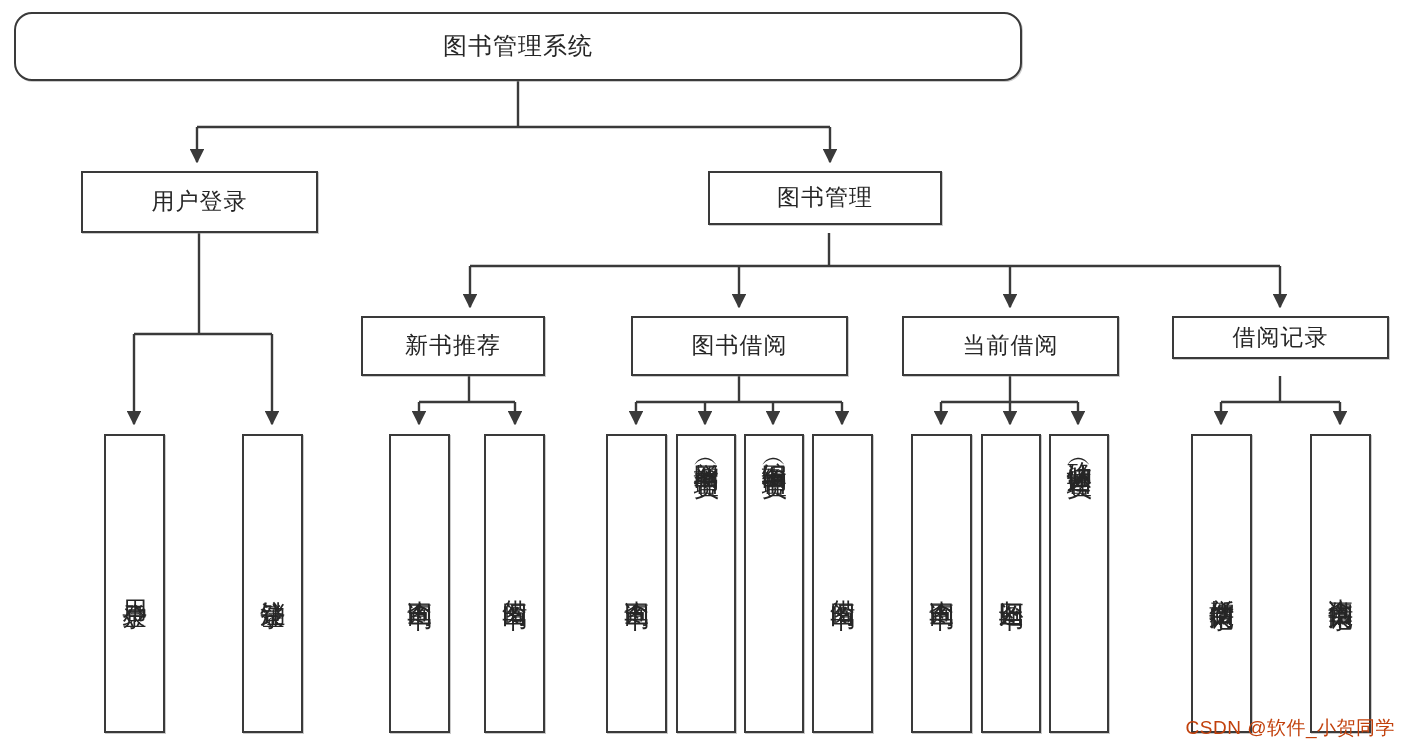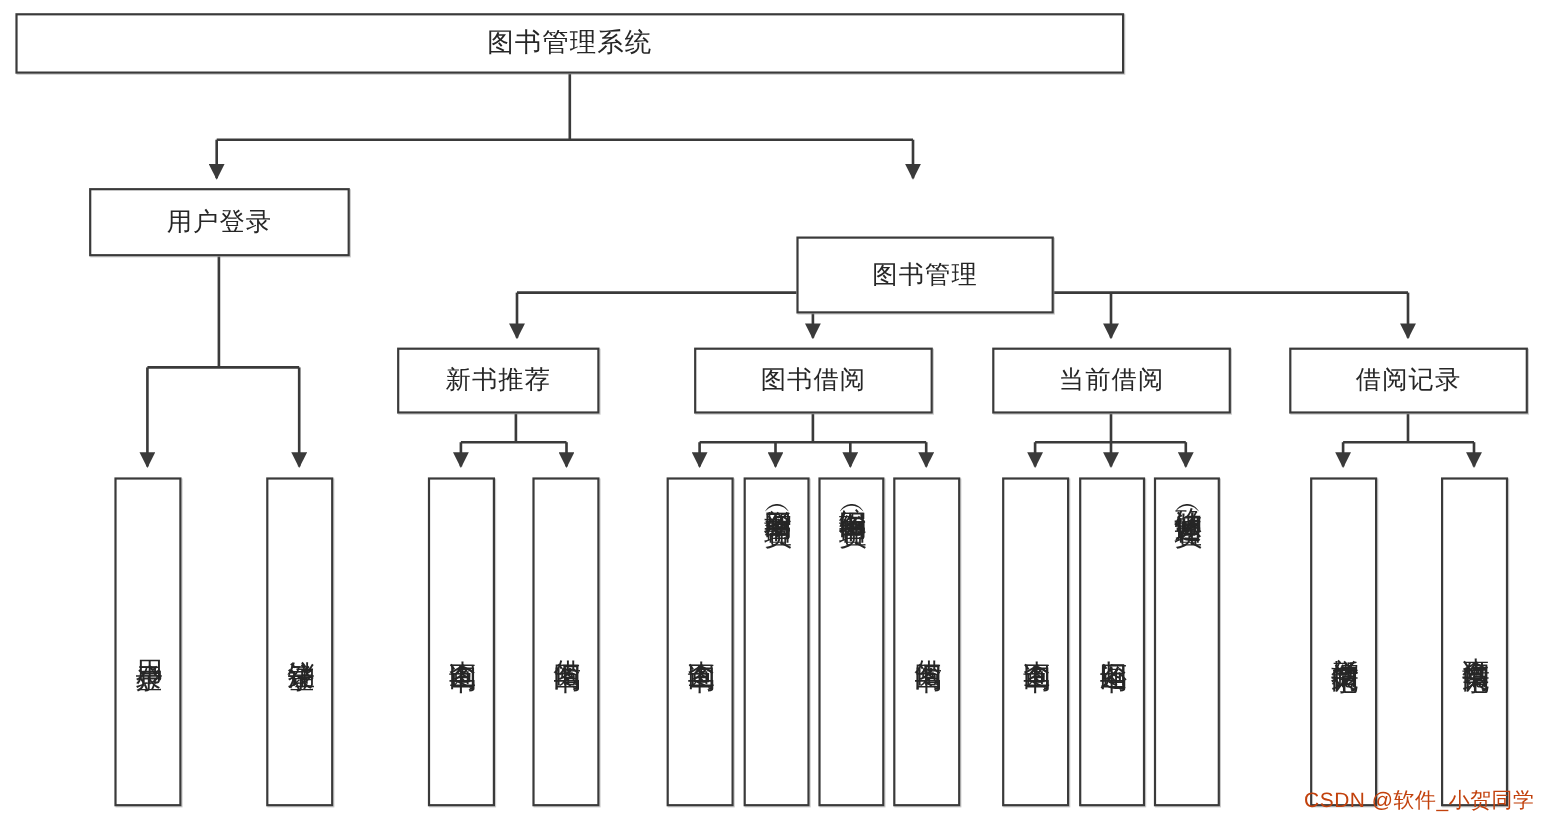--- a/index.html
+++ b/index.html
@@ -117,29 +117,29 @@
       <path d="M 1010 402 L 1010 424" marker-end="url(#arrow)"></path>
       <path d="M 1078 402 L 1078 424" marker-end="url(#arrow)"></path>
 
       <path d="M 1280 376 L 1280 402"></path>
       <path d="M 1221 402 L 1340 402"></path>
       <path d="M 1221 402 L 1221 424" marker-end="url(#arrow)"></path>
       <path d="M 1340 402 L 1340 424" marker-end="url(#arrow)"></path>
     </g>
   </svg>
 
-  <div class="node horiz root" style="left:14px; top:12px; width:1008px; height:55px;">图书管理系统</div>
+  <div class="node horiz root" style="left:14px; top:12px; width:1008px; height:69px;border-radius:18px;">图书管理系统</div>
 
   <div class="node horiz" style="left:81px; top:171px; width:237px; height:62px;">用户登录</div>
-  <div class="node horiz" style="left:724px; top:171px; width:234px; height:70px;margin-top:44px;">图书管理</div>
+  <div class="node horiz" style="left:708px; top:171px; width:234px; height:54px;">图书管理</div>
 
   <div class="node horiz" style="left:361px; top:316px; width:184px; height:60px;">新书推荐</div>
   <div class="node horiz" style="left:902px; top:316px; width:217px; height:60px;">当前借阅</div>
   <div class="node horiz" style="left:631px; top:316px; width:217px; height:60px;">图书借阅</div>
-  <div class="node horiz" style="left:1172px; top:316px; width:217px; height:60px;">借阅记录</div>
+  <div class="node horiz" style="left:1172px; top:316px; width:217px; height:43px;">借阅记录</div>
 
   <div class="node vert centered" style="left:104px; top:434px; width:61px; height:299px;">用户登录</div>
   <div class="node vert centered" style="left:242px; top:434px; width:61px; height:299px;">注销登录</div>
 
   <div class="node vert centered" style="left:389px; top:434px; width:61px; height:299px;">查询图书</div>
   <div class="node vert centered" style="left:484px; top:434px; width:61px; height:299px;">借阅图书</div>
 
   <div class="node vert centered" style="left:606px; top:434px; width:61px; height:299px;">查询图书</div>
   <div class="node vert" style="left:676px; top:434px; width:60px; height:299px;">新增图书（管理员）</div>
   <div class="node vert" style="left:744px; top:434px; width:60px; height:299px;">编辑图书（管理员）</div>

